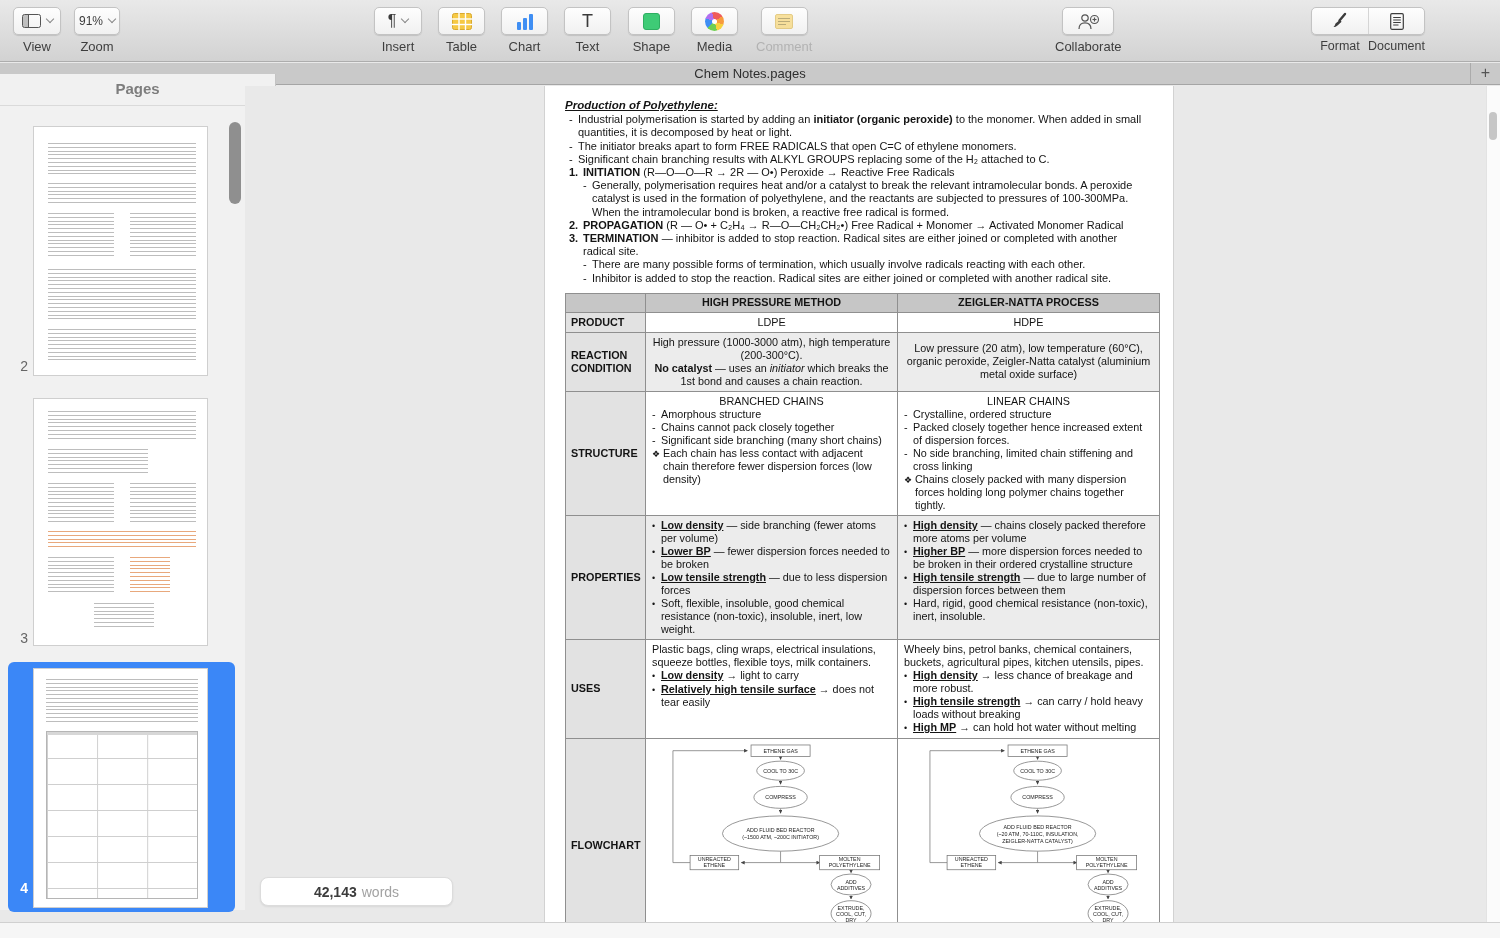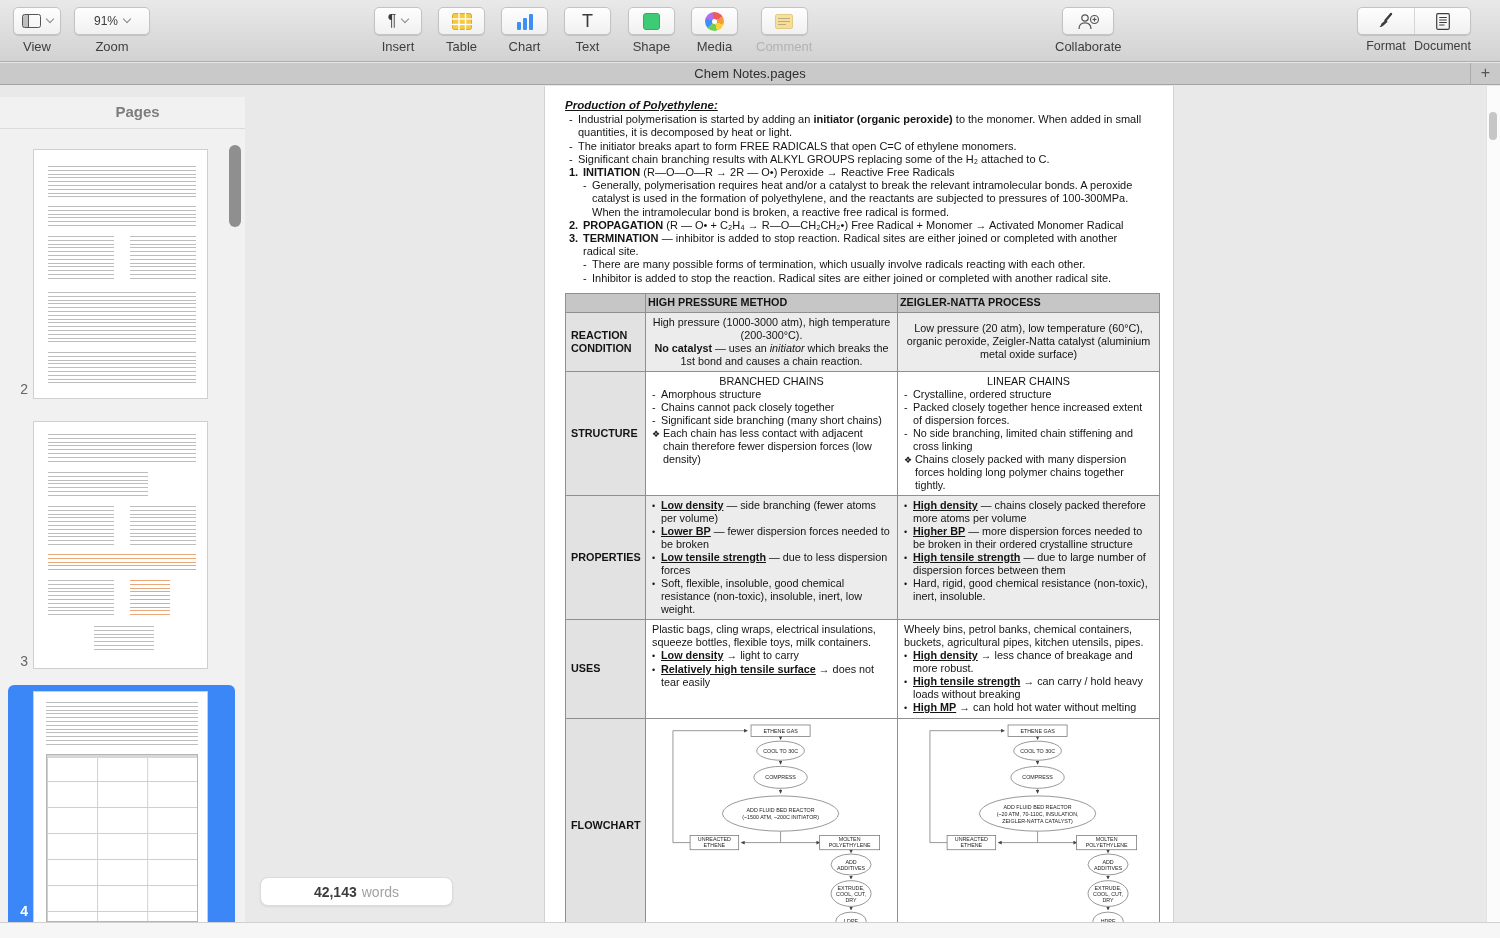--- a/index.html
+++ b/index.html
@@ -41,21 +41,21 @@
 
   
   .tabbar { position:absolute; top:63px; left:0; width:1500px; height:22px;
     background:#c9c9c9; border-bottom:1px solid #a5a5a5; }
   .tab-title { position:absolute; left:0; right:0; top:0; height:22px; line-height:22px;
     text-align:center; font-size:13px; color:#2e2e2e; }
   .add-tab { position:absolute; right:0; top:0; width:30px; height:22px; border-left:1px solid #ababab;
     text-align:center; line-height:20px; font-size:16px; color:#555; }
 
   
-  .sidebar { position:absolute; top:97px; left:0; width:276px; height:836px;
+  .sidebar { position:absolute; top:74px; left:0; width:276px; height:836px;
     background:#f1f1f1; border-right:1px solid #c4c4c4; }
   .pages-header { height:32px; text-align:center; font-weight:bold; font-size:15px; color:#7d7d7d;
     line-height:30px; border-bottom:1px solid #dadada; }
   .thumb { position:absolute; left:33px; width:175px; background:#fff; border:1px solid #cfcfcf; overflow:hidden; }
   .pg-num { position:absolute; left:10px; width:18px; text-align:right; font-size:14px; color:#666; }
   .sel-rect { position:absolute; left:8px; top:588px; width:227px; height:250px;
     background:#3b87f7; border-radius:6px; }
   .pg-num.sel { color:#fff; font-weight:bold; }
   .tl { background:repeating-linear-gradient(to bottom,#bdbdbd 0,#bdbdbd 1px,transparent 1px,transparent 3.8px); }
   .tl-o { background:repeating-linear-gradient(to bottom,#e8a87c 0,#e8a87c 1px,transparent 1px,transparent 3.8px); }
@@ -82,21 +82,21 @@
   .mk-dia::before { content:"❖"; font-size:9px; }
   .nmk { flex:none; width:14px; font-weight:bold; }
   .sub { margin-left:14px; }
   .intro { margin-left:4px; }
   .numbered { margin-left:4px; }
 
   
   table.doc-table { border-collapse:collapse; width:594px; margin-top:8px;
     font-size:10.8px; line-height:13px; color:#141414; table-layout:fixed; }
   .doc-table td { border:1px solid #8f8f8f; padding:3px 6px; vertical-align:top; }
-  .doc-table td.hed { background:#c6c6c6; font-weight:bold; height:19px; vertical-align:middle; padding:2px; }
+  .doc-table td.hed { background:#c6c6c6; font-weight:bold; text-align:center; height:19px; vertical-align:middle; padding:2px; }
   .doc-table td.lbl { background:#e2e2e2; font-weight:bold; vertical-align:middle; padding-left:5px; }
   .doc-table tr.alt td.cell { background:#ececec; }
   .cen { text-align:center; }
   .vmid { vertical-align:middle !important; }
   .flow-cell { padding:2px !important; text-align:center; }
 
   
   .wc-pill { position:absolute; left:15px; top:791px; width:193px; height:29px; background:#fff;
     border:1px solid #dcdcdc; border-radius:8px; box-shadow:0 1px 2px rgba(0,0,0,.08);
     display:flex; align-items:center; justify-content:center; font-size:14px; }
@@ -118,21 +118,21 @@
         <rect x="0.5" y="0.5" width="18" height="13" rx="2" fill="none" stroke="#555"></rect>
         <rect x="1" y="1" width="5.5" height="12" fill="#555" opacity="0.35"></rect>
         <line x1="6.5" y1="1" x2="6.5" y2="13" stroke="#555"></line>
       </svg>
       <span class="chev"></span>
     </div>
     <div class="tb-label">View</div>
   </div>
 
   <div class="tb-item" style="left:74px">
-    <div class="tb-btn" style="width:76px">
+    <div class="tb-btn" style="width:46px">
       <span class="tb-btn-text">91%</span>
       <span class="chev"></span>
     </div>
     <div class="tb-label">Zoom</div>
   </div>
 
   <div class="tb-item" style="left:374px">
     <div class="tb-btn" style="width:48px">
       <span class="glyph">¶</span>
       <span class="chev"></span>
@@ -205,21 +205,21 @@
         <circle cx="8" cy="5" r="3.2" fill="none" stroke="#555" stroke-width="1.2"></circle>
         <path d="M2,16 Q2,9.8 8,9.8 Q14,9.8 14,16" fill="none" stroke="#555" stroke-width="1.2"></path>
         <circle cx="17.5" cy="6.5" r="4" fill="#f0f0f0" stroke="#555" stroke-width="1.1"></circle>
         <line x1="15.5" y1="6.5" x2="19.5" y2="6.5" stroke="#555" stroke-width="1.1"></line>
         <line x1="17.5" y1="4.5" x2="17.5" y2="8.5" stroke="#555" stroke-width="1.1"></line>
       </svg>
     </div>
     <div class="tb-label">Collaborate</div>
   </div>
 
-  <div class="tb-item" style="left:1357px">
+  <div class="tb-item" style="left:1311px">
     <div class="seg">
       <div class="seg-btn">
         <svg width="18" height="18" viewBox="0 0 18 18">
           <line x1="14" y1="2" x2="8.5" y2="8.5" stroke="#3c3c3c" stroke-width="2.4" stroke-linecap="round"></line>
           <path d="M8.8,8 L10.6,9.8 L6.5,13.5 Q4,15.5 2.5,15 Q4,13.5 4.5,11.5 Z" fill="#3c3c3c"></path>
         </svg>
       </div>
       <div class="seg-btn">
         <svg width="14" height="17" viewBox="0 0 14 17">
           <rect x="0.7" y="0.7" width="12.6" height="15.6" rx="1.2" fill="none" stroke="#3c3c3c" stroke-width="1.2"></rect>
@@ -328,20 +328,25 @@
       <colgroup>
           <col style="width:80px">
           <col style="width:252px">
           <col style="width:262px">
         </colgroup>
       <tbody>
           <tr>
         <td class="hed"></td>
         <td class="hed">HIGH PRESSURE METHOD</td>
         <td class="hed">ZEIGLER-NATTA PROCESS</td>
+      </tr>
+      <tr style="height:19px">
+        <td class="lbl">PRODUCT</td>
+        <td class="cell cen vmid">LDPE</td>
+        <td class="cell cen vmid">HDPE</td>
       </tr>
       <tr class="alt" style="height:56px">
         <td class="lbl">REACTION CONDITION</td>
         <td class="cell cen vmid"><span>High pressure (1000-3000 atm), high temperature (200-300°C).</span><br><span style="font-weight: bold;">No catalyst</span><span> — uses an </span><span style="font-style: italic;">initiator</span><span> which breaks the 1st bond and causes a chain reaction.</span></td>
         <td class="cell cen vmid">Low pressure (20 atm), low temperature (60°C), organic peroxide, Zeigler-Natta catalyst (aluminium metal oxide surface)</td>
       </tr>
       <tr style="height:110px">
         <td class="lbl">STRUCTURE</td>
         <td class="cell">
           <div class="cen" style="font-weight:normal">BRANCHED CHAINS</div>

